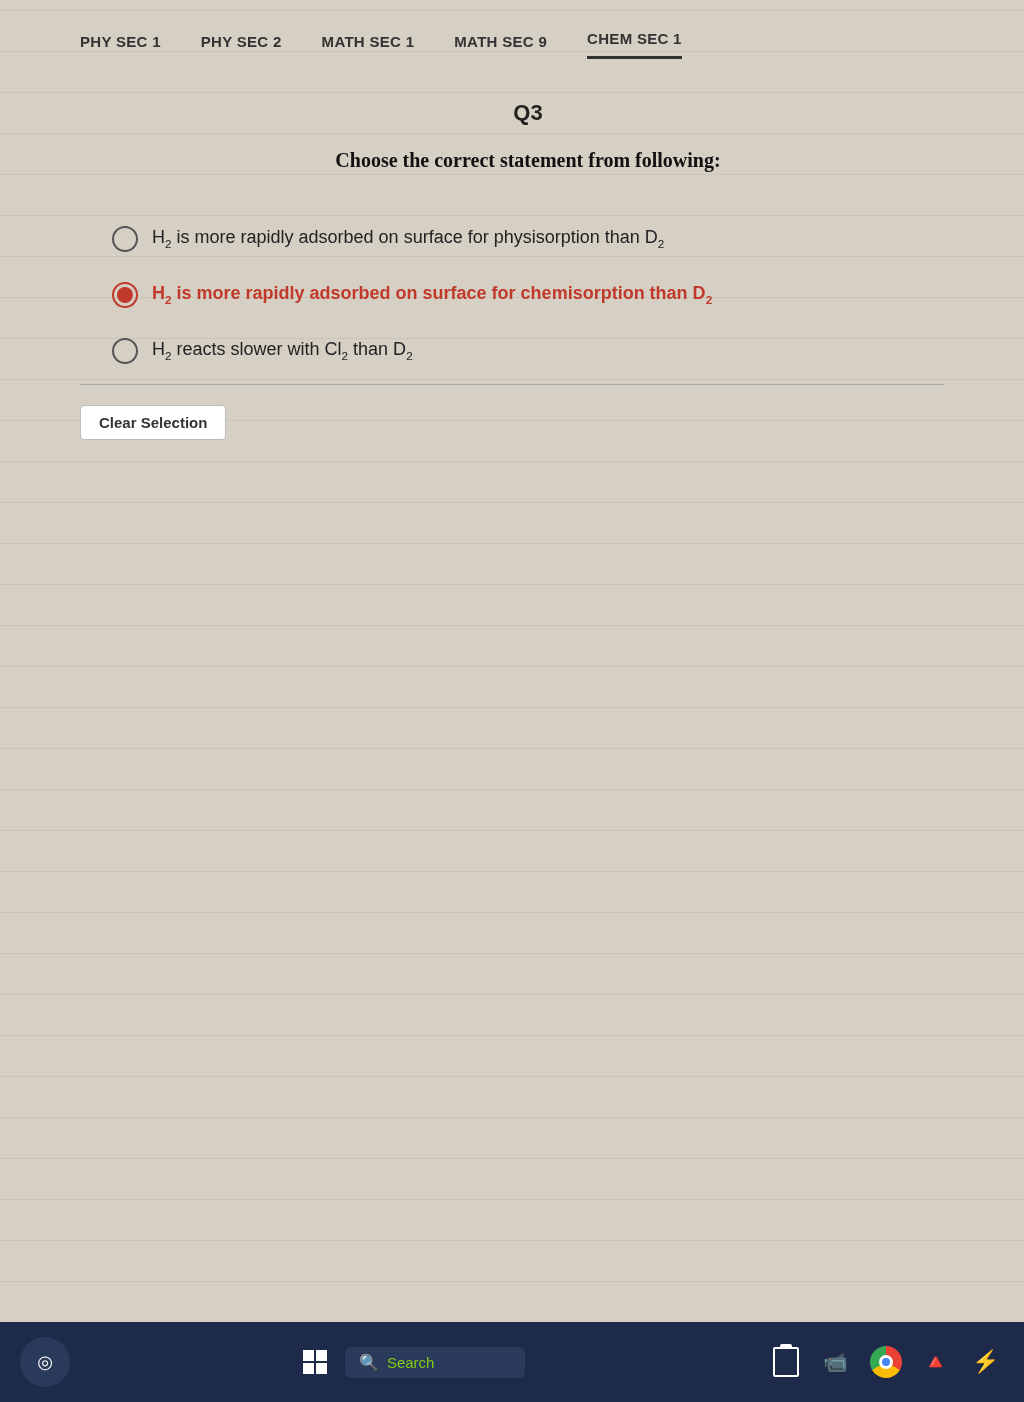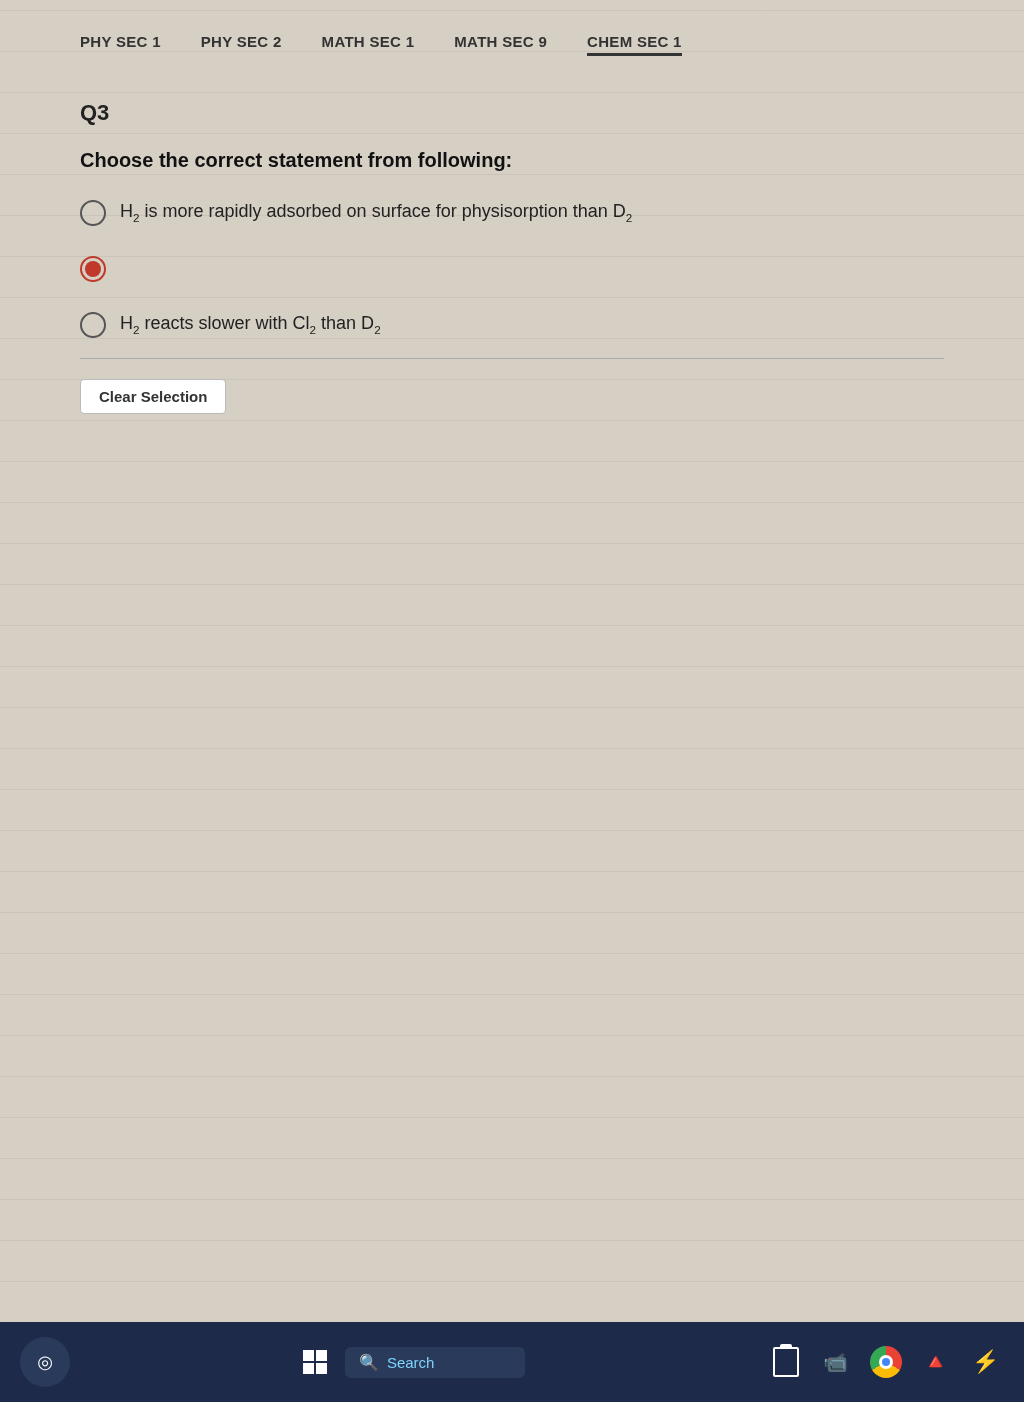--- a/index.html
+++ b/index.html
@@ -44,41 +44,43 @@
       font-size: 15px;
       font-weight: 600;
       color: #333;
       cursor: pointer;
       padding-bottom: 6px;
       letter-spacing: 0.3px;
     }
 
     .tab-item.active {
       border-bottom: 3px solid #333;
-      padding-bottom: 3px;
+      padding-bottom: 9px;
     }
 
     
     .question-area {
-      padding: 30px 80px 0 80px;
+      padding: 30px 80px 0 112px;
+      text-align: center;
     }
 
     .question-number {
       font-size: 22px;
       font-weight: 700;
       color: #222;
       margin-bottom: 20px;
     }
 
     .question-text {
       font-size: 20px;
       font-weight: 700;
       color: #111;
-      margin-bottom: 24px;
+      margin-bottom: 50px;
       line-height: 1.4;
+      font-family: Liberation Serif, serif;
     }
 
     
     .options-list {
       display: flex;
       flex-direction: column;
       gap: 28px;
       margin-bottom: 20px;
     }
 
@@ -215,21 +217,21 @@
       width: 180px;
       cursor: pointer;
     }
 
     .search-icon-svg {
       color: white;
       font-size: 16px;
     }
 
     .search-label {
-      color: #7dd3fc;
+      color: #84cc16;
       font-size: 15px;
     }
 
     .taskbar-right {
       display: flex;
       align-items: center;
       gap: 14px;
       margin-left: 20px;
     }
 
@@ -336,20 +338,23 @@
         <div class="radio-outer"></div>
         <div class="option-text">
           H<sub>2</sub> is more rapidly adsorbed on surface for physisorption than D<sub>2</sub>
         </div>
       </div>
 
       <div class="option-item">
         <div class="radio-outer selected">
           <div class="radio-inner"></div>
         </div>
+        <div class="option-text selected-text">
+          H<sub>2</sub> is more rapidly adsorbed on surface for chemisorption than D<sub>2</sub>
+        </div>
       </div>
 
       <div class="option-item">
         <div class="radio-outer"></div>
         <div class="option-text">
           H<sub>2</sub> reacts slower with Cl<sub>2</sub> than D<sub>2</sub>
         </div>
       </div>
 
 

